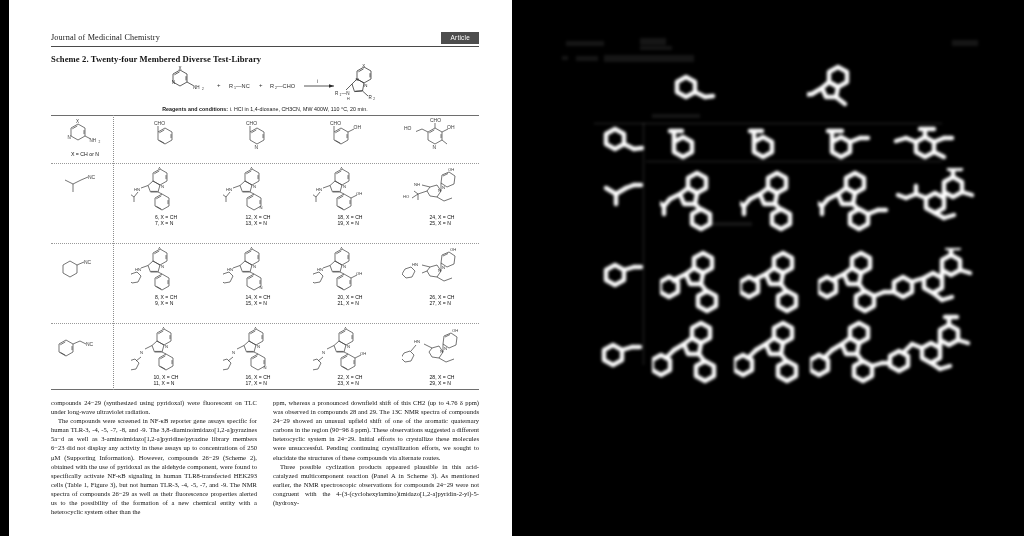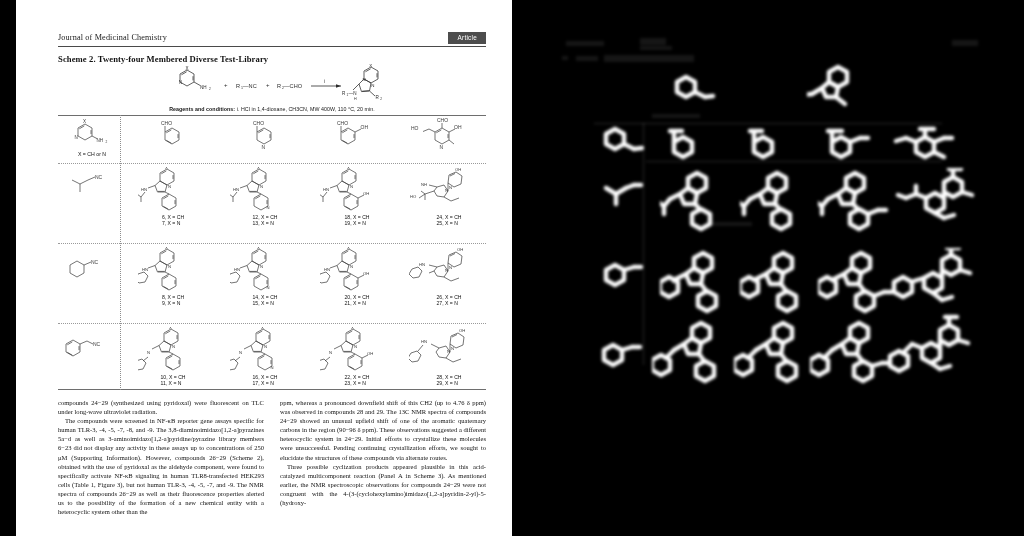--- a/index.html
+++ b/index.html
@@ -7,21 +7,21 @@
     margin: 0; padding: 0;
     width: 1024px; height: 536px;
     background: #000;
     font-family: "Liberation Serif", serif;
     overflow: hidden;
   }
   #root { position: relative; width: 1024px; height: 536px; }
 
   
   .paper-panel {
-    position: absolute; left: 16px; top: 0;
+    position: absolute; left: 9px; top: 0;
     width: 512px; height: 508px;
     background: #ffffff;
   }
   .page {
     position: absolute; left: 0; top: 0;
     width: 512px; height: 536px;
     background: #fff;
     padding: 0;
   }
 

